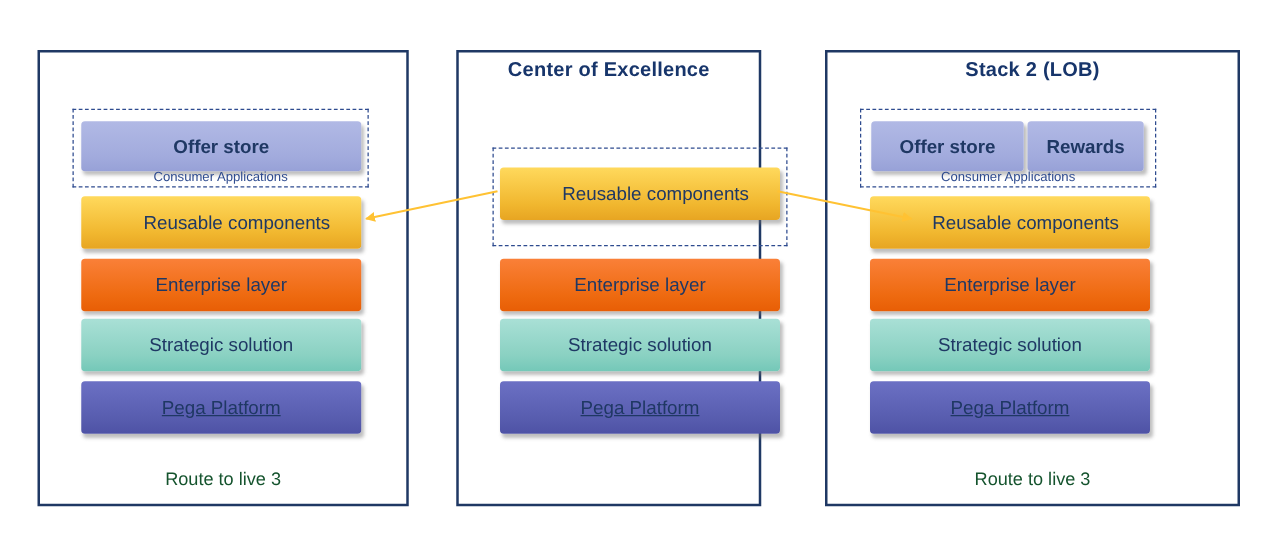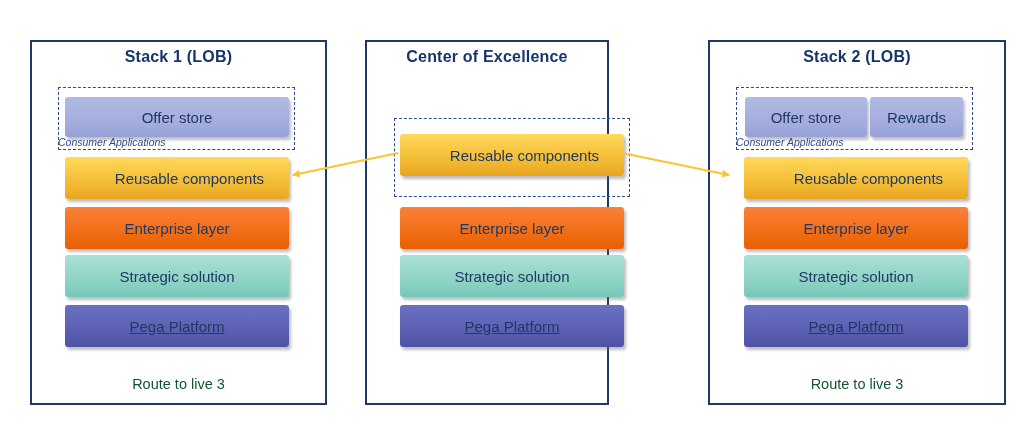--- a/index.html
+++ b/index.html
@@ -6,52 +6,51 @@
   body{font-family:"Liberation Sans",sans-serif;}
   .canvas{position:relative;width:1024px;height:438px;background:#ffffff;overflow:hidden;color:#1F3864;}
   .panel{position:absolute;top:40px;height:365px;border:2px solid #1F3864;background:#ffffff;box-sizing:border-box;}
   .panel-title{position:absolute;top:6px;left:0;right:0;margin:0;text-align:center;font-size:16px;font-weight:bold;color:#17356B;letter-spacing:.2px;}
   .dashed-group{position:absolute;border:1px dashed #2E4B8F;box-sizing:border-box;}
   .box{position:absolute;display:flex;align-items:center;justify-content:center;font-size:15px;color:#1F3864;border-radius:3px;box-shadow:2px 3px 3px rgba(110,110,110,.45);box-sizing:border-box;}
   .yellow{background:linear-gradient(#FFD95C,#F1B72F 70%,#E7A522);padding-left:25px;}
   .orange{background:linear-gradient(#FA8038,#EE6A10 70%,#E85E05);}
   .teal{background:linear-gradient(#A9E0D6,#8AD1C2 70%,#74C8B8);}
   .indigo{background:linear-gradient(#6B70C4,#585DAF 70%,#4E52A5);text-decoration:underline;}
-  .lavender{background:linear-gradient(#B1B9E5,#A2ABDD 70%,#97A1D7);}
-  .group-label{position:absolute;font-style:italic;font-size:10.5px;color:#2E4B8F;}
+  .lavender{background:linear-gradient(#B1B9E5,#A2ABDD 70%,#97A1D7);font-weight:bold;}
+  .group-label{position:absolute;text-align:center;font-size:10.5px;color:#2E4B8F;}
   .panel-footer{position:absolute;left:0;right:0;top:334px;text-align:center;font-size:14.5px;color:#14532d;}
   .arrows{position:absolute;left:0;top:0;width:1024px;height:438px;pointer-events:none;}
 </style>
 </head>
 <body>
 
 <div class="canvas">
 
   <section class="panel" style="left:30px;width:297px;">
-    <h2 class="panel-title">Stack 1 (LOB)</h2>
     <div class="dashed-group" style="left:26px;top:45px;width:237px;height:63px;"></div>
     <div class="box lavender" style="left:33px;top:55px;width:224px;height:40px;">Offer store</div>
     <div class="group-label" style="left:26px;top:94px;width:237px;">Consumer Applications</div>
     <div class="box yellow" style="left:33px;top:115px;width:224px;height:42px;">Reusable components</div>
     <div class="box orange" style="left:33px;top:165px;width:224px;height:42px;">Enterprise layer</div>
     <div class="box teal" style="left:33px;top:213px;width:224px;height:42px;">Strategic solution</div>
     <div class="box indigo" style="left:33px;top:263px;width:224px;height:42px;">Pega Platform</div>
     <div class="panel-footer">Route to live 3</div>
   </section>
 
   <section class="panel" style="left:365px;width:244px;">
     <h2 class="panel-title">Center of Excellence</h2>
     <div class="dashed-group" style="left:27px;top:76px;width:236px;height:79px;"></div>
     <div class="box yellow" style="left:33px;top:92px;width:224px;height:42px;">Reusable components</div>
     <div class="box orange" style="left:33px;top:165px;width:224px;height:42px;">Enterprise layer</div>
     <div class="box teal" style="left:33px;top:213px;width:224px;height:42px;">Strategic solution</div>
     <div class="box indigo" style="left:33px;top:263px;width:224px;height:42px;">Pega Platform</div>
   </section>
 
-  <section class="panel" style="left:708px;width:298px;">
+  <section class="panel" style="left:660px;width:332px;">
     <h2 class="panel-title">Stack 2 (LOB)</h2>
     <div class="dashed-group" style="left:26px;top:45px;width:237px;height:63px;"></div>
     <div class="box lavender" style="left:35px;top:55px;width:122px;height:40px;">Offer store</div>
     <div class="box lavender" style="left:160px;top:55px;width:93px;height:40px;">Rewards</div>
     <div class="group-label" style="left:26px;top:94px;width:237px;">Consumer Applications</div>
     <div class="box yellow" style="left:34px;top:115px;width:224px;height:42px;">Reusable components</div>
     <div class="box orange" style="left:34px;top:165px;width:224px;height:42px;">Enterprise layer</div>
     <div class="box teal" style="left:34px;top:213px;width:224px;height:42px;">Strategic solution</div>
     <div class="box indigo" style="left:34px;top:263px;width:224px;height:42px;">Pega Platform</div>
     <div class="panel-footer">Route to live 3</div>

